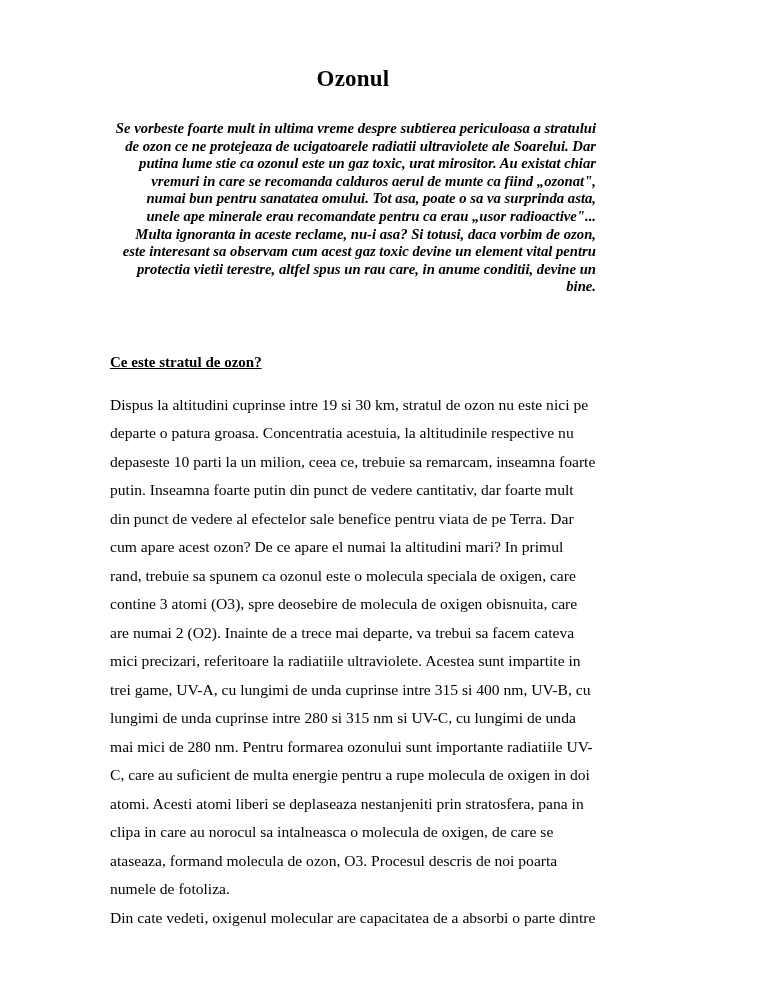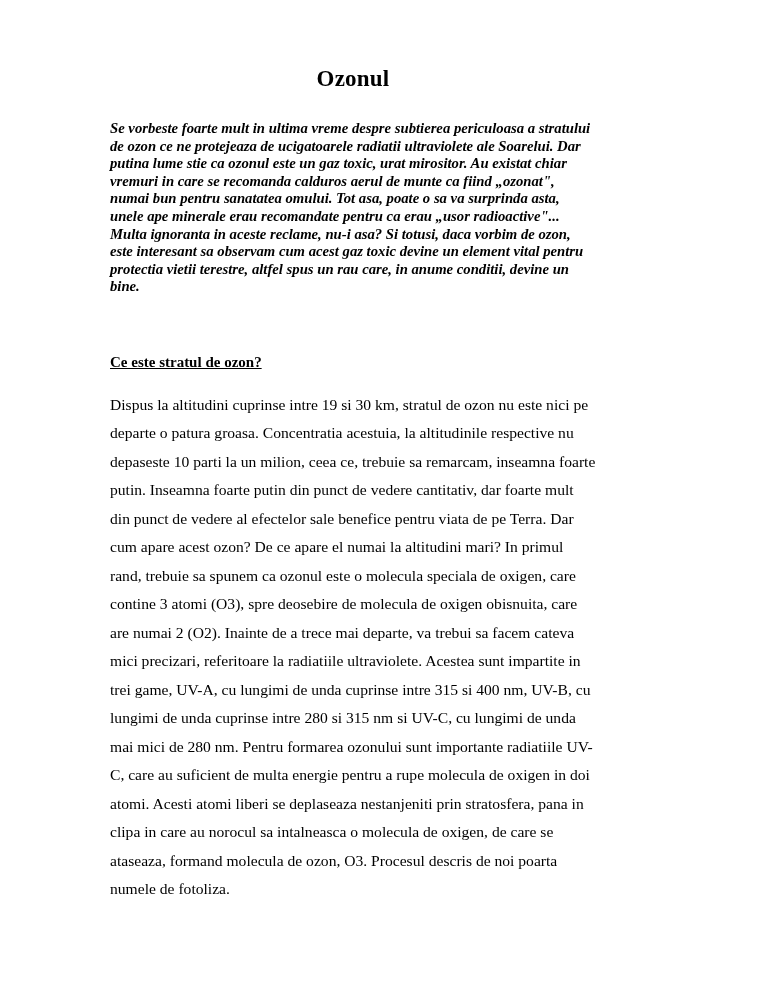--- a/index.html
+++ b/index.html
@@ -27,21 +27,21 @@
     text-align: center;
     margin: 0 0 28px 0;
     letter-spacing: 0.2px;
   }
   .intro {
     font-size: 14.7px;
     font-weight: bold;
     font-style: italic;
     line-height: 17.6px;
     margin: 0;
-    text-align: left;
+    text-align: right;
   }
   .section-heading {
     display: inline-block;
     font-size: 15px;
     font-weight: bold;
     text-decoration: underline;
     margin: 58px 0 12px 0;
   }
   .body-text {
     font-size: 15.6px;
@@ -64,14 +64,15 @@
   <h1 class="doc-title">Ozonul</h1>
 
   <p class="intro">Se vorbeste foarte mult in ultima vreme despre subtierea periculoasa a stratului de ozon ce ne protejeaza de ucigatoarele radiatii ultraviolete ale Soarelui. Dar putina lume stie ca ozonul este un gaz toxic, urat mirositor. Au existat chiar vremuri in care se recomanda calduros aerul de munte ca fiind „ozonat", numai bun pentru sanatatea omului. Tot asa, poate o sa va surprinda asta, unele ape minerale erau recomandate pentru ca erau „usor radioactive"... Multa ignoranta in aceste reclame, nu-i asa? Si totusi, daca vorbim de ozon, este interesant sa observam cum acest gaz toxic devine un element vital pentru protectia vietii terestre, altfel spus un rau care, in anume conditii, devine un bine.</p>
 
   <div>
     <span class="section-heading">Ce este stratul de ozon?</span>
   </div>
 
   <p class="body-text">Dispus la altitudini cuprinse intre 19 si 30 km, stratul de ozon nu este nici pe departe o patura groasa. Concentratia acestuia, la altitudinile respective nu depaseste 10 parti la un milion, ceea ce, trebuie sa remarcam, inseamna foarte putin. Inseamna foarte putin din punct de vedere cantitativ, dar foarte mult din punct de vedere al efectelor sale benefice pentru viata de pe Terra. Dar cum apare acest ozon? De ce apare el numai la altitudini mari? In primul rand, trebuie sa spunem ca ozonul este o molecula speciala de oxigen, care contine 3 atomi (O3), spre deosebire de molecula de oxigen obisnuita, care are numai 2 (O2). Inainte de a trece mai departe, va trebui sa facem cateva mici precizari, referitoare la radiatiile ultraviolete. Acestea sunt impartite in trei game, UV-A, cu lungimi de unda cuprinse intre 315 si 400 nm, UV-B, cu lungimi de unda cuprinse intre 280 si 315 nm si UV-C, cu lungimi de unda mai mici de 280 nm. Pentru formarea ozonului sunt importante radiatiile UV-C, care au suficient de multa energie pentru a rupe molecula de oxigen in doi atomi. Acesti atomi liberi se deplaseaza nestanjeniti prin stratosfera, pana in clipa in care au norocul sa intalneasca o molecula de oxigen, de care se ataseaza, formand molecula de ozon, O3. Procesul descris de noi poarta numele de fotoliza.</p>
 
+  <p class="closing">Din cate vedeti, oxigenul molecular are capacitatea de a absorbi o parte dintre</p>
 
 </div>
 
 </body></html>

